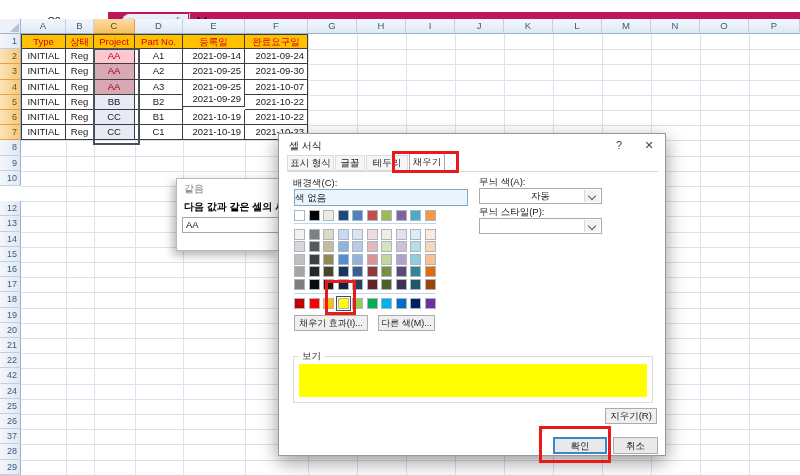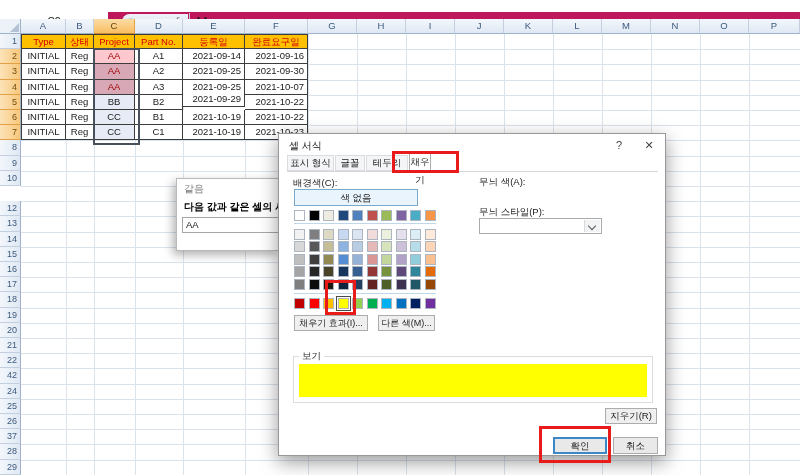--- a/index.html
+++ b/index.html
@@ -58,22 +58,22 @@
           border:1px solid #989898;box-shadow:0 6px 18px rgba(0,0,0,.4);box-sizing:border-box;z-index:40;padding-left:8px;}
   #fc-title{position:absolute;left:10px;top:5px;font-size:10px;color:#111;}
   .titlebtn{position:absolute;top:4px;width:16px;height:14px;font-size:11px;color:#444;text-align:center;line-height:14px;}
   #fc-help{left:332px;}
   #fc-close{left:362px;}
   #tabline{position:absolute;left:8px;top:37px;width:371px;height:1px;background:#D6D6D6;}
   .tab{position:absolute;top:21px;height:16px;background:#F4F5F7;border:1px solid #DADCE0;
        box-sizing:border-box;font-size:9.5px;text-align:center;line-height:14px;color:#1a1a1a;}
   .tab.active{top:18px;height:20px;background:#fff;border:1px solid #ACACAC;border-bottom:0;z-index:2;line-height:18px;}
   .dlabel{position:absolute;font-size:9.5px;color:#1a1a1a;white-space:nowrap;}
-  #no-color-btn{position:absolute;left:15px;top:55px;width:124px;height:17px;background:#EAF4FC;
-                border:1px solid #79A9CC;box-sizing:border-box;font-size:9.5px;text-align:center;line-height:15px;color:#1a1a1a;}
+  #no-color-btn{position:absolute;left:15px;top:55px;width:174px;height:17px;background:#EAF4FC;
+                border:1px solid #79A9CC;box-sizing:border-box;font-size:9.5px;text-align:left;line-height:15px;color:#1a1a1a;}
   .sw{position:absolute;width:11px;height:11px;box-sizing:border-box;border:1px solid #ADB6C0;}
   .sw.sel{outline:1.5px solid #4A4A4A;outline-offset:1.5px;}
   .pal-sep{position:absolute;left:15px;width:142px;height:1px;background:#BFD7EA;}
   .w10btn{position:absolute;background:#EFEFEF;border:1px solid #ACACAC;box-sizing:border-box;
           font-size:9px;text-align:center;color:#1a1a1a;}
   #fill-effects-btn{left:15px;top:181px;width:74px;height:16px;line-height:14px;}
   #more-colors-btn{left:99px;top:181px;width:57px;height:16px;line-height:14px;}
   .combo{position:absolute;left:200px;width:123px;height:16px;background:#fff;border:1px solid #ABABAB;
          box-sizing:border-box;font-size:9.5px;text-align:center;line-height:14px;color:#222;}
   #combo-pattern-color{top:54px;}
@@ -204,21 +204,21 @@
       <div class="tc hdr" style="left: 66px; top: 34px; width: 28px; height: 15.2px; background: rgb(255, 192, 0); color: rgb(212, 0, 0);">상태</div>
       <div class="tc hdr" style="left: 94px; top: 34px; width: 41px; height: 15.2px; background: rgb(255, 192, 0); color: rgb(212, 0, 0);">Project</div>
       <div class="tc hdr" style="left: 135px; top: 34px; width: 48px; height: 15.2px; background: rgb(255, 192, 0); color: rgb(212, 0, 0);">Part No.</div>
       <div class="tc hdr" style="left: 183px; top: 34px; width: 62px; height: 15.2px; background: rgb(255, 192, 0); color: rgb(212, 0, 0);">등록일</div>
       <div class="tc hdr" style="left: 245px; top: 34px; width: 63px; height: 15.2px; background: rgb(255, 192, 0); color: rgb(212, 0, 0);">완료요구일</div>
       <div class="tc le" style="left: 21px; top: 49.2px; width: 45px; height: 15.2px;">INITIAL</div>
       <div class="tc" style="left: 66px; top: 49.2px; width: 28px; height: 15.2px;">Reg</div>
       <div class="tc" style="left: 94px; top: 49.2px; width: 41px; height: 15.2px; background: rgb(255, 199, 206); color: rgb(156, 0, 6);">AA</div>
       <div class="tc" style="left: 135px; top: 49.2px; width: 48px; height: 15.2px;">A1</div>
       <div class="tc date" style="left: 183px; top: 49.2px; width: 62px; height: 15.2px;">2021-09-14</div>
-      <div class="tc date" style="left: 245px; top: 49.2px; width: 63px; height: 15.2px;">2021-09-16</div>
+      <div class="tc date" style="left: 245px; top: 49.2px; width: 63px; height: 15.2px;">2021-09-24</div>
       <div class="tc le" style="left: 21px; top: 64.4px; width: 45px; height: 15.2px;">INITIAL</div>
       <div class="tc" style="left: 66px; top: 64.4px; width: 28px; height: 15.2px;">Reg</div>
       <div class="tc" style="left: 94px; top: 64.4px; width: 41px; height: 15.2px; background: rgb(217, 168, 182); color: rgb(156, 0, 6);">AA</div>
       <div class="tc" style="left: 135px; top: 64.4px; width: 48px; height: 15.2px;">A2</div>
       <div class="tc date" style="left: 183px; top: 64.4px; width: 62px; height: 15.2px;">2021-09-25</div>
       <div class="tc date" style="left: 245px; top: 64.4px; width: 63px; height: 15.2px;">2021-09-30</div>
       <div class="tc le" style="left: 21px; top: 79.6px; width: 45px; height: 15.2px;">INITIAL</div>
       <div class="tc" style="left: 66px; top: 79.6px; width: 28px; height: 15.2px;">Reg</div>
       <div class="tc" style="left: 94px; top: 79.6px; width: 41px; height: 15.2px; background: rgb(217, 168, 182); color: rgb(156, 0, 6);">AA</div>
       <div class="tc" style="left: 135px; top: 79.6px; width: 48px; height: 15.2px;">A3</div>
@@ -253,21 +253,21 @@
 
   <div id="fc-dlg">
     <div id="fc-title">셀 서식</div>
     <div id="fc-help" class="titlebtn">?</div>
     <div id="fc-close" class="titlebtn">✕</div>
     <div id="tabline"></div>
     <div id="tabs-gen">
         <div class="tab" style="left: 8px; width: 47px;">표시 형식</div>
         <div class="tab" style="left: 56px; width: 30px;">글꼴</div>
         <div class="tab" style="left: 87px; width: 42px;">테두리</div>
-        <div class="tab active" style="left: 130px; width: 22px;">채우기</div>
+        <div class="tab active" style="left: 130px; width: 36px;">채우기</div>
       </div>
 
     <div class="dlabel" style="left:14px;top:43px;">배경색(C):</div>
     <div id="no-color-btn">색 없음</div>
     <div id="palette-gen">
         <div class="sw" style="left: 15px; top: 76px; background: rgb(255, 255, 255);"></div>
         <div class="sw" style="left: 29.5px; top: 76px; background: rgb(0, 0, 0);"></div>
         <div class="sw" style="left: 44px; top: 76px; background: rgb(238, 236, 225);"></div>
         <div class="sw" style="left: 58.5px; top: 76px; background: rgb(31, 73, 125);"></div>
         <div class="sw" style="left: 73px; top: 76px; background: rgb(79, 129, 189);"></div>
@@ -337,20 +337,26 @@
         <div class="sw" style="left: 102px; top: 163.5px; background: rgb(0, 176, 240);"></div>
         <div class="sw" style="left: 116.5px; top: 163.5px; background: rgb(0, 112, 192);"></div>
         <div class="sw" style="left: 131px; top: 163.5px; background: rgb(0, 32, 96);"></div>
         <div class="sw" style="left: 145.5px; top: 163.5px; background: rgb(112, 48, 160);"></div>
       </div>
 
     <div class="w10btn" id="fill-effects-btn">채우기 효과(I)...</div>
     <div class="w10btn" id="more-colors-btn">다른 색(M)...</div>
 
     <div class="dlabel" style="left:200px;top:42px;">무늬 색(A):</div>
+    <div class="combo" id="combo-pattern-color">
+      <span>자동</span>
+      <span class="arrow-btn">
+          <span class="chev"></span>
+        </span>
+    </div>
     <div class="dlabel" style="left:200px;top:72px;">무늬 스타일(P):</div>
     <div class="combo" id="combo-pattern-style">
       <span class="arrow-btn">
           <span class="chev"></span>
         </span>
     </div>
 
     <div id="preview-group"></div>
     <div id="preview-label">보기</div>
     <div id="preview-fill" style="background: rgb(255, 255, 0);"></div>

